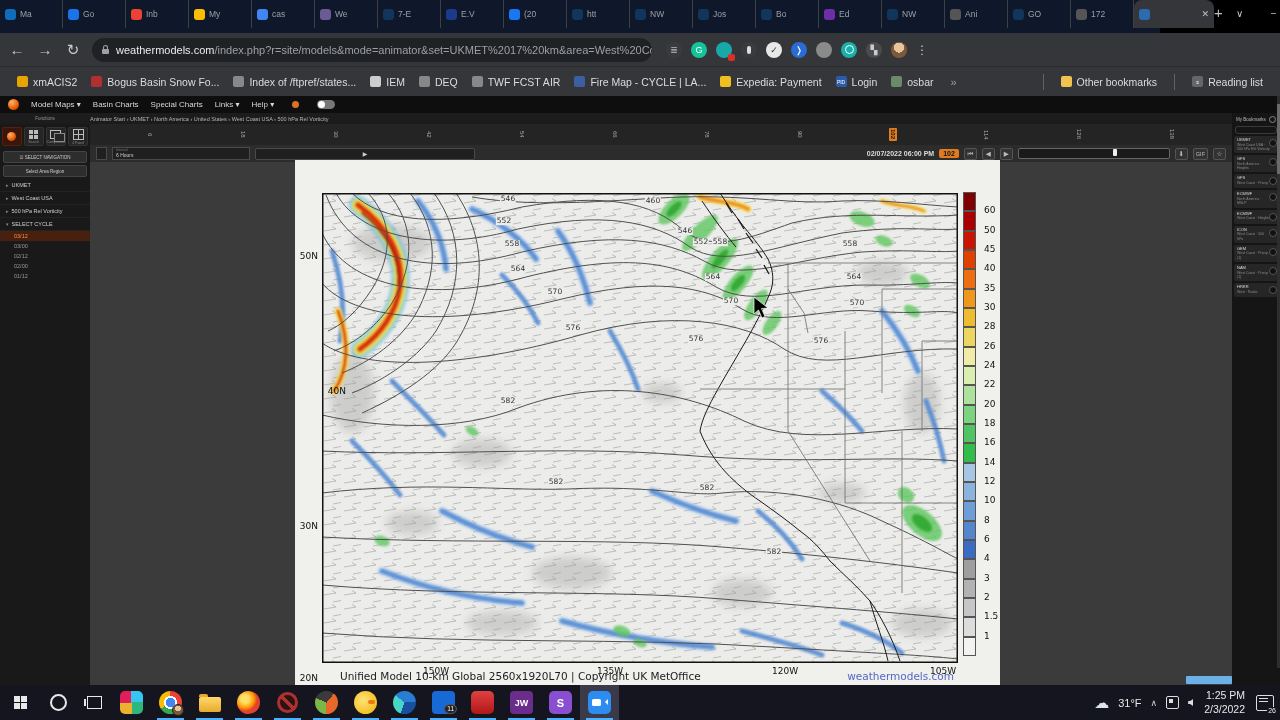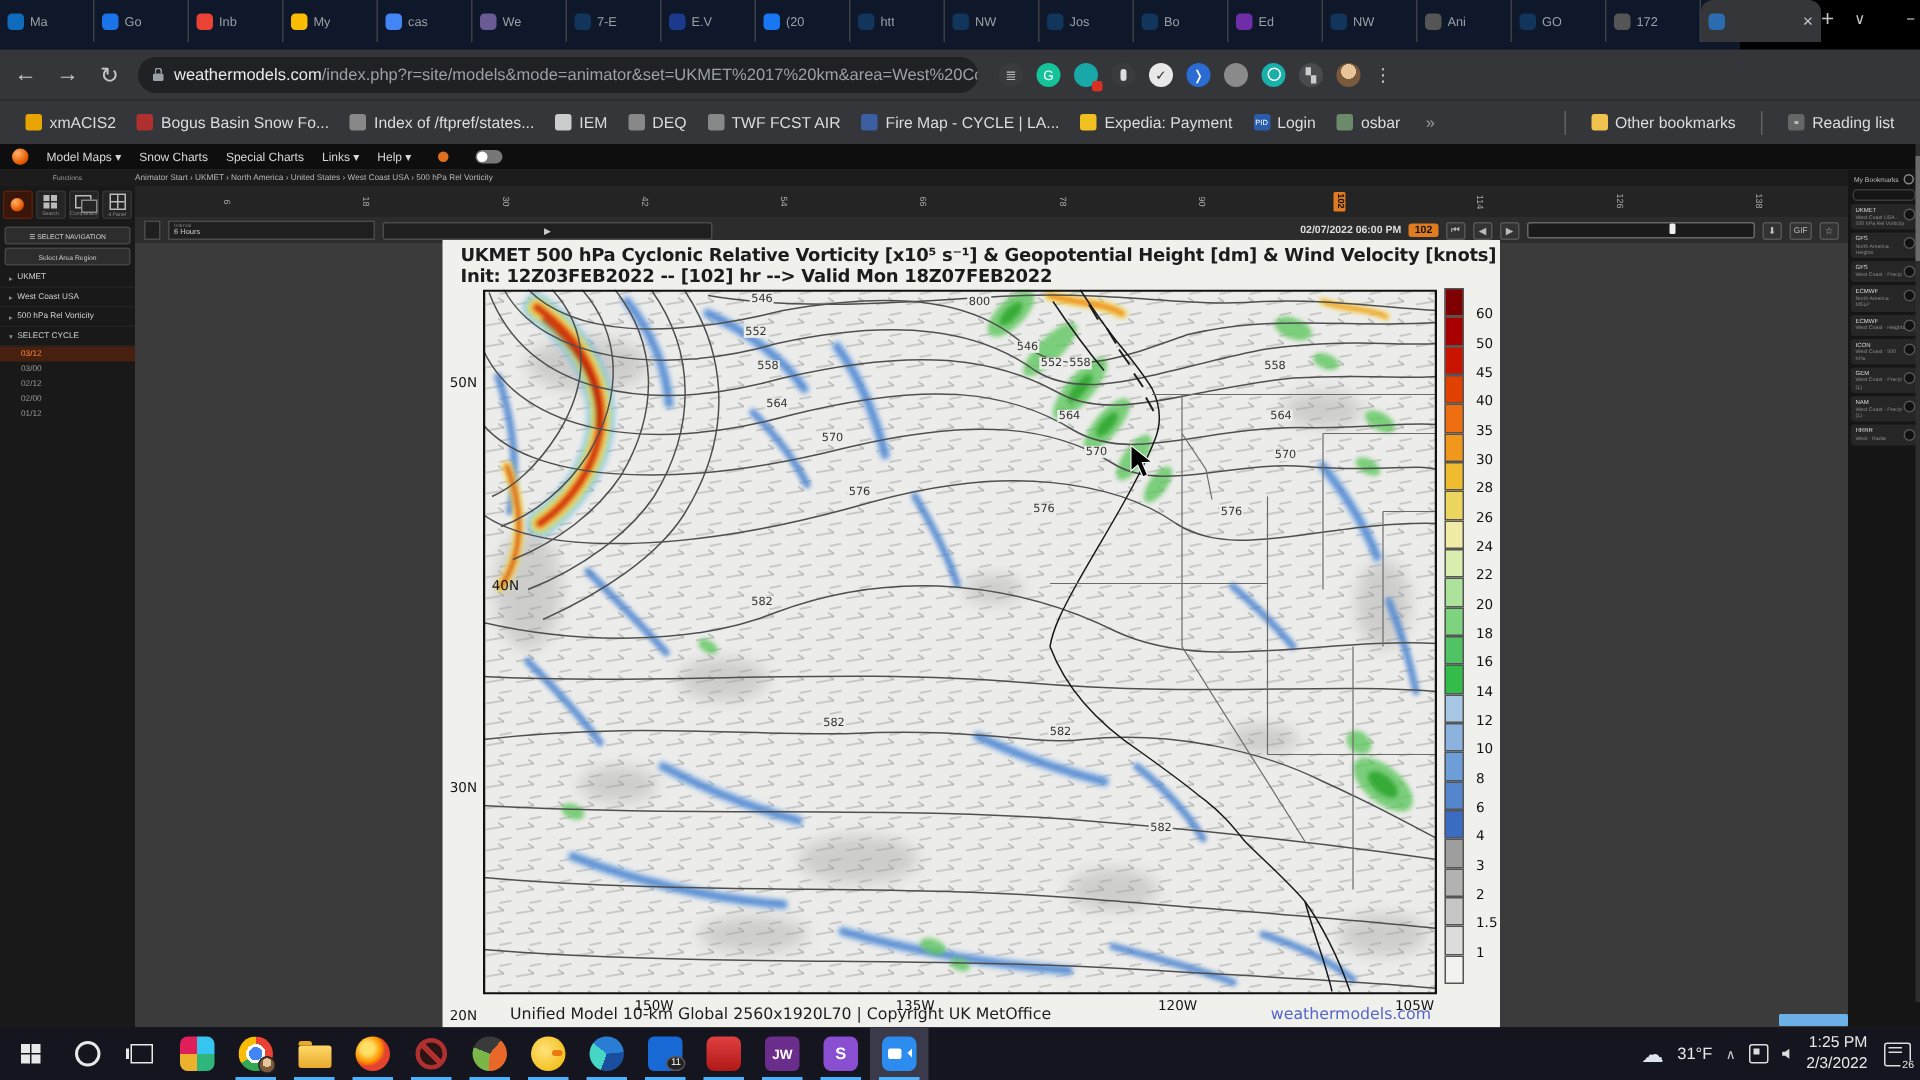--- a/index.html
+++ b/index.html
@@ -351,21 +351,21 @@
   </div>
 
   <div class="abs page">
 
     <div class="abs sitenav">
       <span class="slogo"></span>
       <span class="snav" style="display:flex;gap:12px;">
         <span style="display:flex;gap:12px;">
 
         <span class="snav">Model Maps ▾</span>
-            <span class="snav">Snow Charts</span>
+            <span class="snav">Basin Charts</span>
             <span class="snav">Special Charts</span>
             <span class="snav">Links ▾</span>
             <span class="snav">Help ▾</span>
           </span>
       </span>
       <span class="sdot"></span>
       <span class="stoggle"></span>
     </div>
 
     <div class="abs crumbrow">
@@ -507,24 +507,20 @@
           </div>
         </div>
     </div>
 
     <div class="abs vscroll">
         <div class="vthumb"></div>
       </div>
     <div class="abs bluestrip"></div>
 
     <div class="abs mappanel">
-      <div class="mtitle">
-        <div>UKMET 500 hPa Cyclonic Relative Vorticity [x10⁵ s⁻¹] &amp; Geopotential Height [dm] &amp; Wind Velocity [knots]</div>
-        <div>Init: 12Z03FEB2022 -- [102] hr --&gt; Valid Mon 18Z07FEB2022</div>
-      </div>
       <div class="abs plotwrap">
         <svg width="636" height="470" viewBox="0 0 636 470">
           <defs>
             <filter id="bl" x="-50%" y="-50%" width="200%" height="200%">
                 <feGaussianBlur stdDeviation="5"></feGaussianBlur>
               </filter>
             <filter id="bl2" x="-50%" y="-50%" width="200%" height="200%">
                 <feGaussianBlur stdDeviation="1.3"></feGaussianBlur>
               </filter>
             <pattern id="barbs" width="20" height="14" patternUnits="userSpaceOnUse">
@@ -680,21 +676,21 @@
 
         <div>
 
         <span class="clabel" style="left: 186px; top: 6px;">546</span>
             <span class="clabel" style="left: 182px; top: 28px;">552</span>
             <span class="clabel" style="left: 190px; top: 51px;">558</span>
             <span class="clabel" style="left: 196px; top: 76px;">564</span>
             <span class="clabel" style="left: 233px; top: 99px;">570</span>
             <span class="clabel" style="left: 251px; top: 135px;">576</span>
             <span class="clabel" style="left: 186px; top: 208px;">582</span>
-            <span class="clabel" style="left: 331px; top: 8px;">800</span>
+            <span class="clabel" style="left: 331px; top: 8px;">460</span>
             <span class="clabel" style="left: 363px; top: 38px;">546</span>
             <span class="clabel" style="left: 379px; top: 49px;">552</span>
             <span class="clabel" style="left: 398px; top: 49px;">558</span>
             <span class="clabel" style="left: 391px; top: 84px;">564</span>
             <span class="clabel" style="left: 409px; top: 108px;">570</span>
             <span class="clabel" style="left: 374px; top: 146px;">576</span>
             <span class="clabel" style="left: 528px; top: 51px;">558</span>
             <span class="clabel" style="left: 532px; top: 84px;">564</span>
             <span class="clabel" style="left: 535px; top: 110px;">570</span>
             <span class="clabel" style="left: 499px; top: 148px;">576</span>

